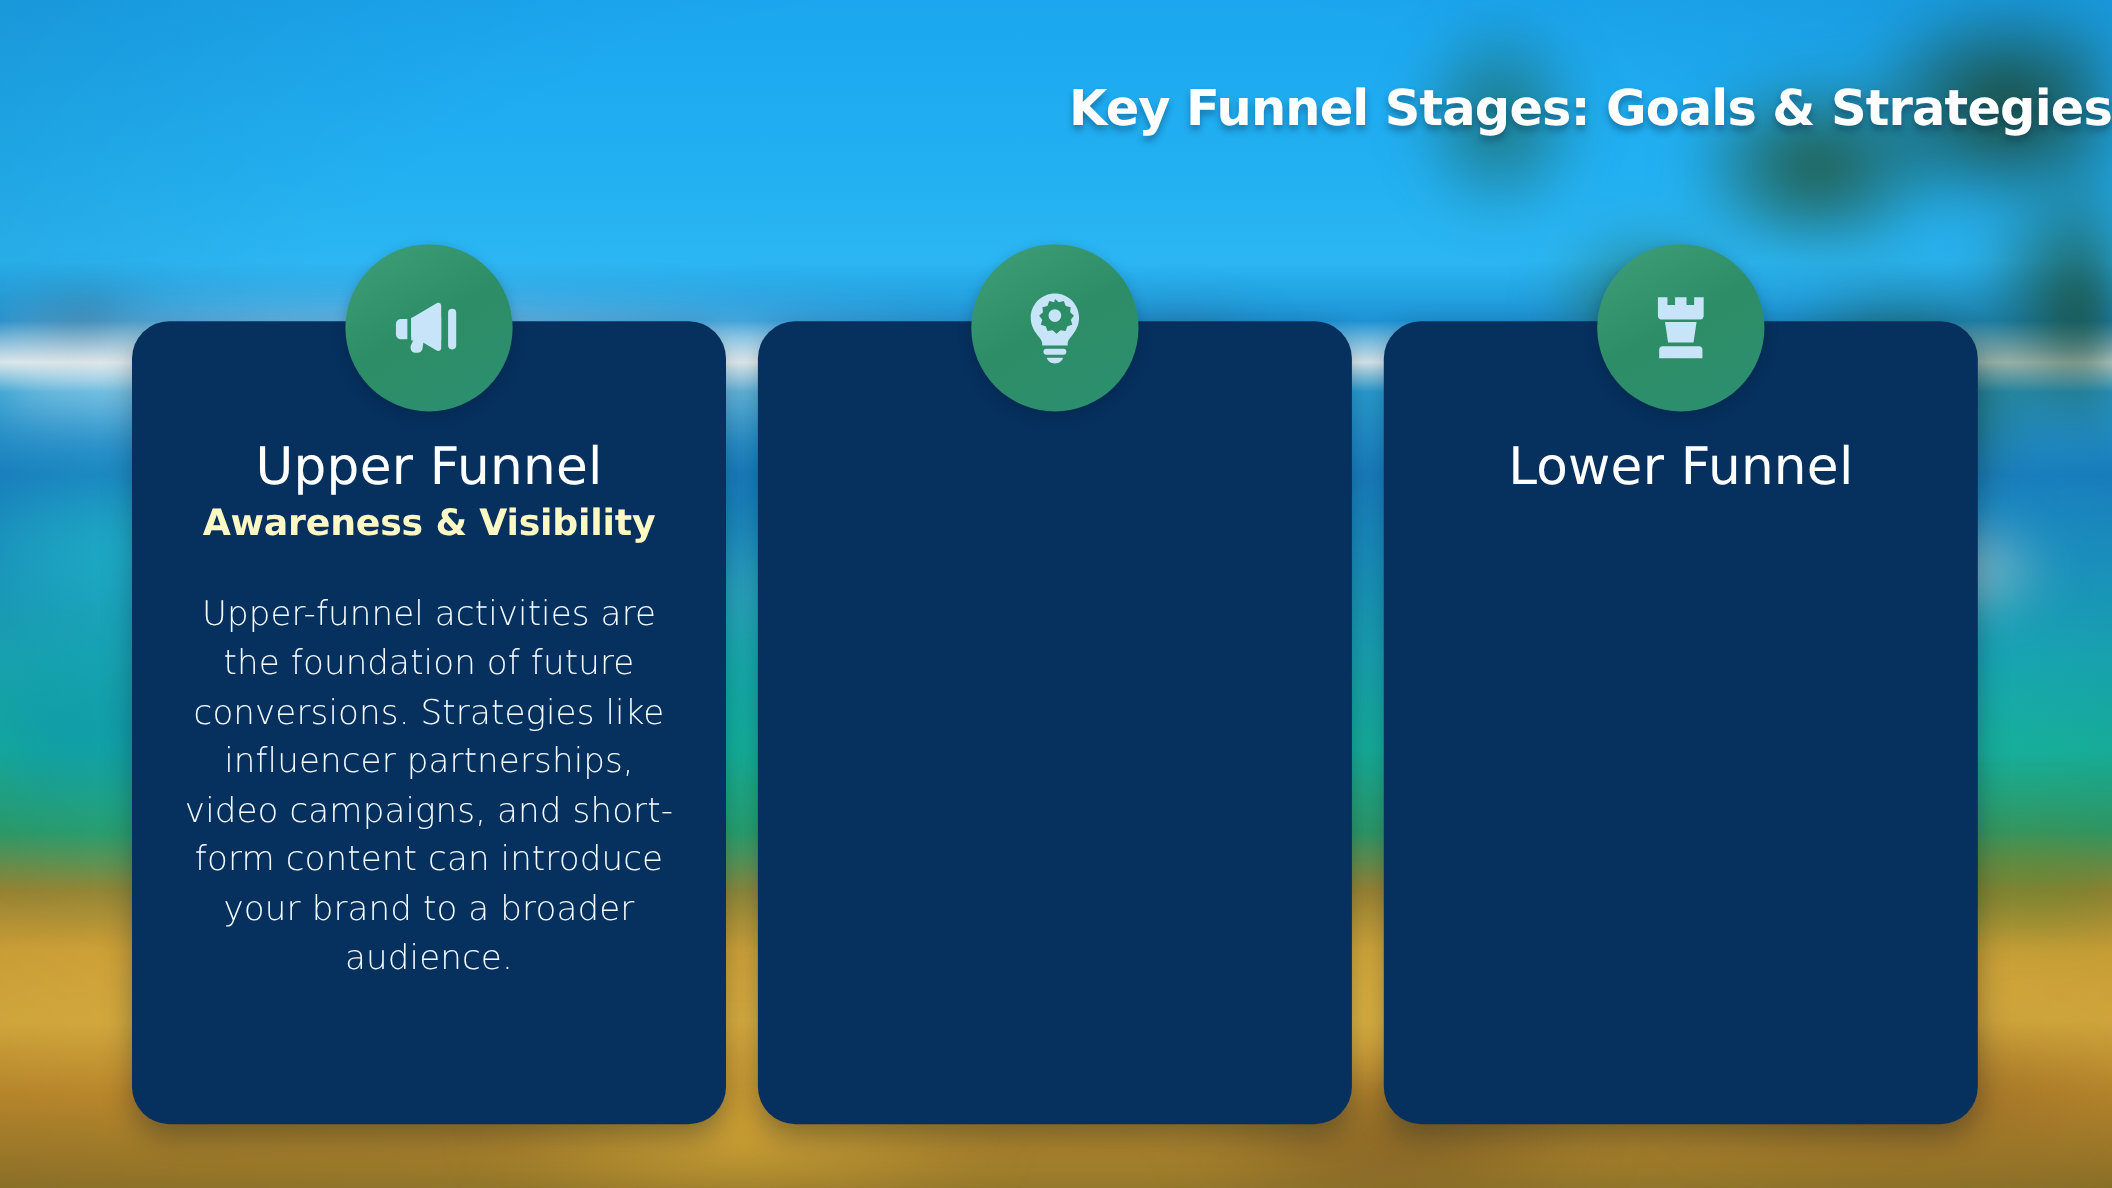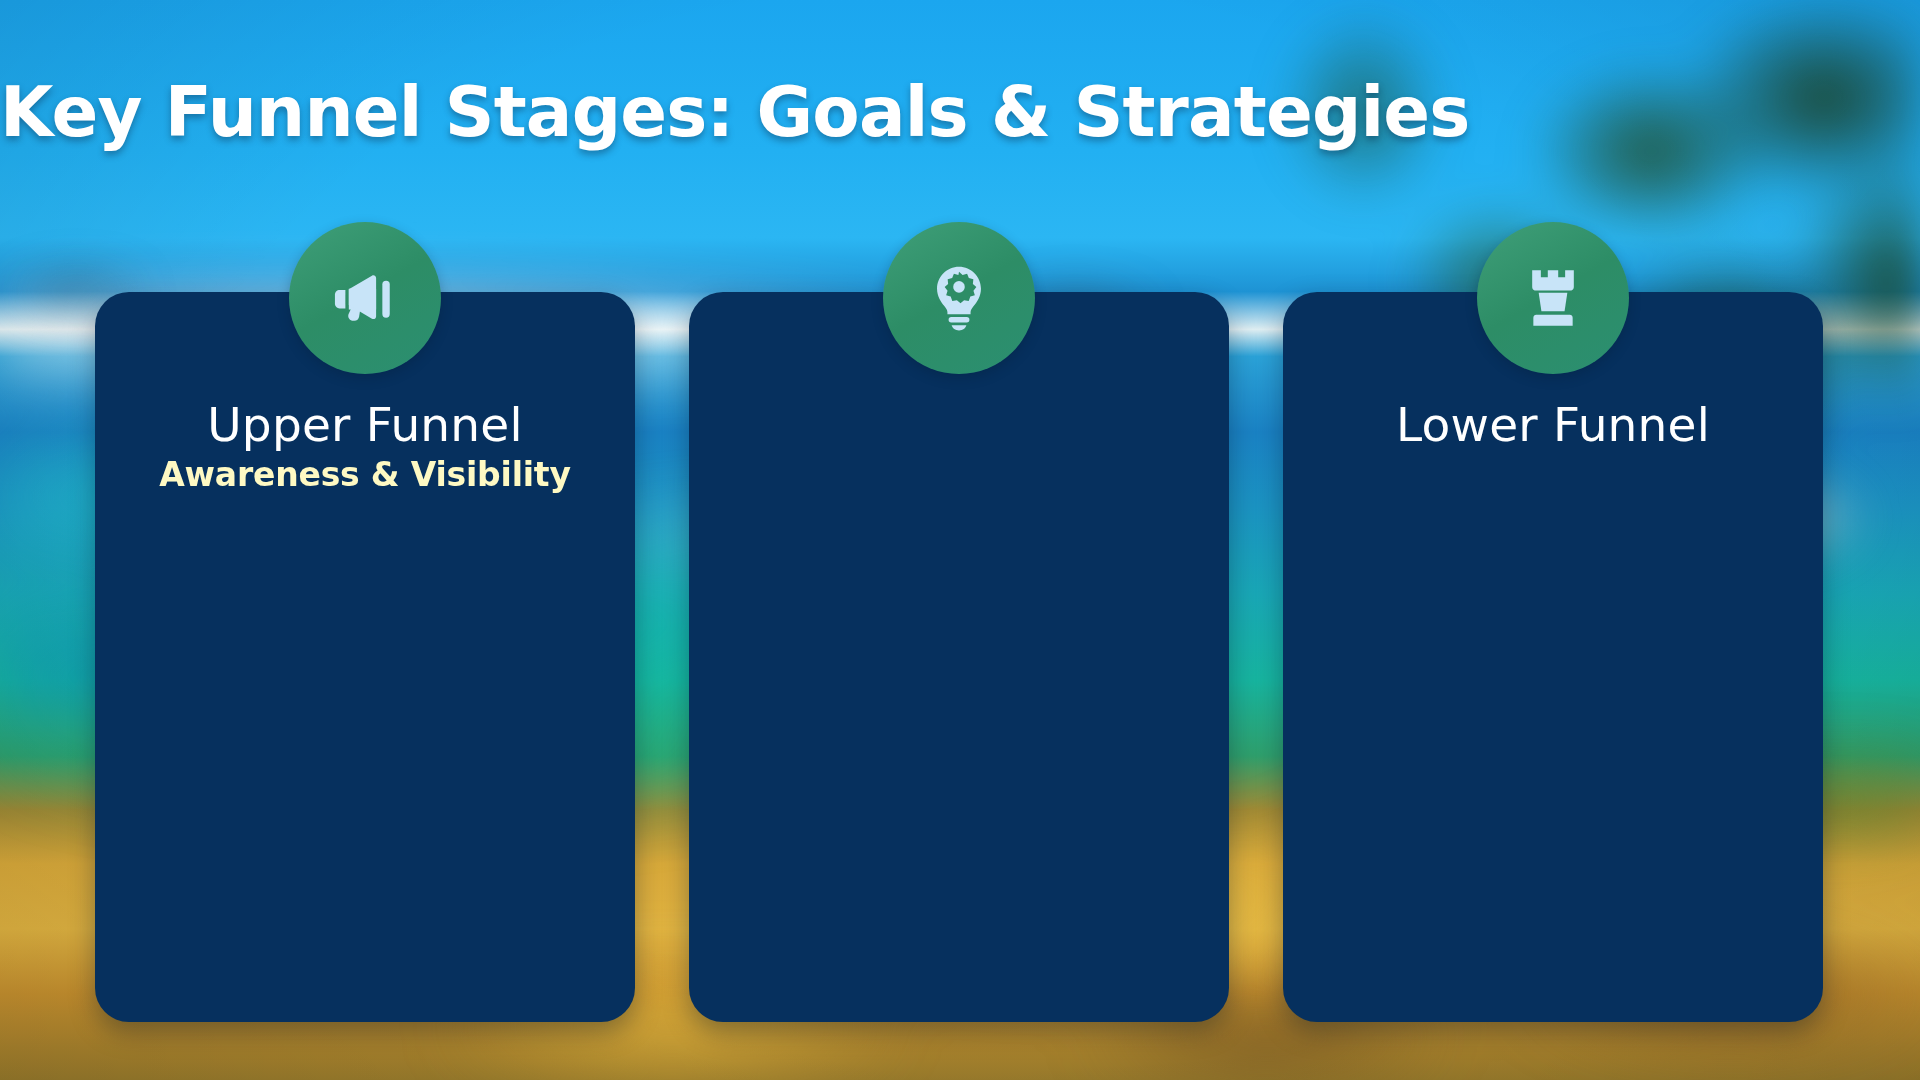--- a/index.html
+++ b/index.html
@@ -82,38 +82,38 @@
   }
 
   .bg-vignette{
     background:radial-gradient(ellipse 1400px 900px at 50% 45%, rgba(0,0,0,0) 55%, rgba(0,0,0,.12) 100%);
   }
 
   
   #title{
     position:absolute;
     top:72px; left:0; right:0;
-    text-align:left;
+    text-align:right;
     color:#ffffff;
     font-family:"DejaVu Sans", sans-serif;
     font-weight:700;
-    font-size:69px;
+    font-size:45px;
     letter-spacing:-0.8px;
     text-shadow:0 4px 7px rgba(10,40,70,.40);
     white-space:nowrap;
   }
 
   
   #cards{
     position:absolute;
     top:292px; left:0; right:2px;
     display:flex;
     justify-content:center;
     align-items:flex-start;
-    gap:54px;
+    gap:29px;
   }
 
   .card{
     position:relative;
     width:540px;
     height:730px;
     background:#06305e;
     border-radius:34px;
     box-shadow:0 10px 26px rgba(4,20,40,.35);
     padding:108px 44px 30px;
@@ -187,20 +187,21 @@
               <path d="M18 24h23.6v18H18z"></path>
               <path d="M41.6 31.3v16.6c0 1.8-2 3-3.6 2L18 38.1V31.3h23.6z"></path>
               <rect x="47" y="17" width="6.4" height="32" rx="3.2"></rect>
               <path d="M20 41h8l-1.1 7.2c-.3 2-2 3.5-4.1 3.5h-1.2c-2.3 0-4.1-1.9-4.1-4.1 0-.6.1-1.2.3-1.8L20 41z"></path>
             </g>
           </svg>
         </span>
       </div>
       <div class="card-title">Upper Funnel</div>
       <div class="card-sub">Awareness &amp; Visibility</div>
+      <p class="card-body">Upper-funnel activities are the foundation of future conversions. Strategies like influencer partnerships, video campaigns, and short-form content can introduce your brand to a broader audience.</p>
     </div>
 
     <div class="card">
       <div class="badge">
         <span>
           <svg viewBox="0 0 64 64" xmlns="http://www.w3.org/2000/svg" aria-hidden="true">
             <g fill="#c8e4f8">
               <path d="M32 5C21.5 5 13 13.5 13 24c0 6.6 3.4 11.4 6.3 15 1.6 2 2.7 3.6 2.7 5.3V46h20v-1.7c0-1.7 1.1-3.3 2.7-5.3C47.6 35.4 51 30.6 51 24 51 13.5 42.5 5 32 5z"></path>
               <rect x="23" y="48.5" width="18" height="4.6" rx="2.3"></rect>
               <path d="M25.6 55.6h12.8c-.7 2.6-3.1 4.4-6.4 4.4s-5.7-1.8-6.4-4.4z"></path>

